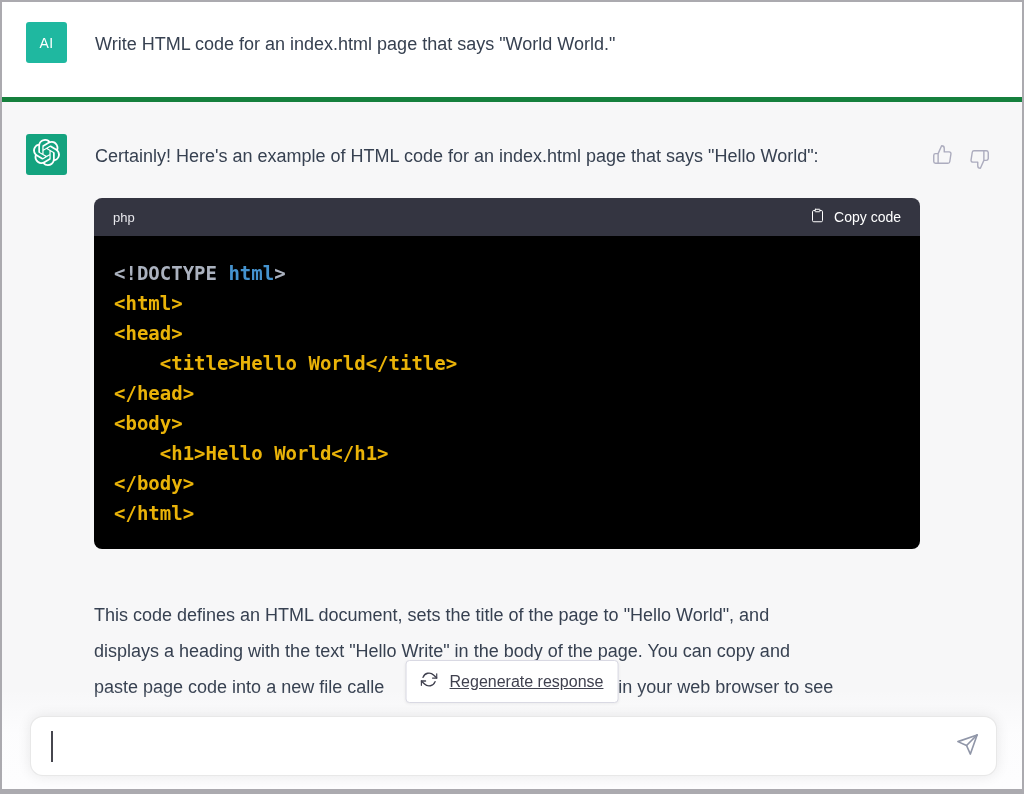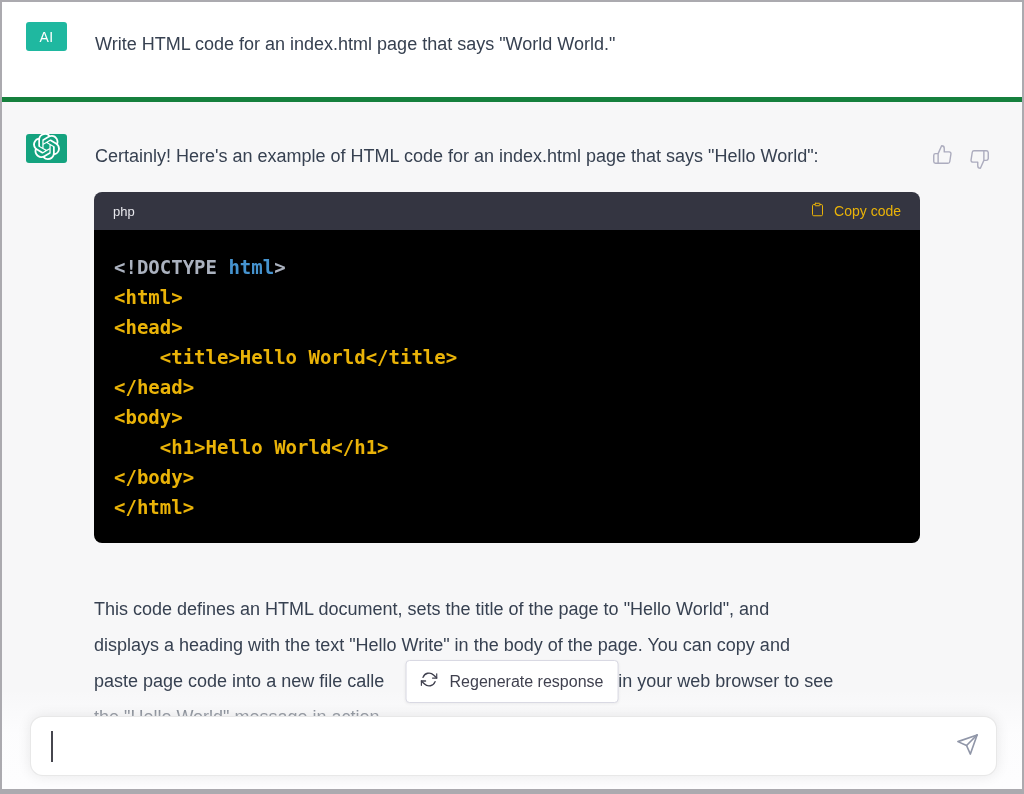--- a/index.html
+++ b/index.html
@@ -9,21 +9,21 @@
     position:relative; width:1024px; height:794px;
     border:2px solid #abaaaf; border-bottom-width:5px;
     background:#fff; overflow:hidden;
     display:flex; flex-direction:column;
   }
 
   
   .user-section{ height:95px; background:#fff; display:flex; gap:28px; padding:20px 24px 0; }
   .assistant-section{ flex:1; background:#f7f7f8; border-top:5px solid #15803d; }
 
-  .avatar{ width:41px; height:29px; border-radius:3px; flex:0 0 41px;
+  .avatar{ width:41px; height:41px; border-radius:3px; flex:0 0 41px;
            display:flex; align-items:center; justify-content:center; }
   .user-avatar{ background:#1fb8a0; color:#fff; font-size:14px; letter-spacing:.5px; }
   .bot-avatar{ background:#14a37f; }
   .bot-avatar svg{ width:27px; height:27px; fill:#fff; }
 
   .msg-text{ font-size:18px; color:#374151; padding-top:9px; line-height:26px; }
 
   .assistant-row{ display:flex; gap:28px; padding:32px 24px 0; align-items:flex-start; }
   .assistant-row .msg-text{ flex:1; }
 
@@ -32,21 +32,21 @@
   .fb-btn svg{ width:21px; height:21px; fill:none; stroke:currentColor; stroke-width:1.6;
                stroke-linecap:round; stroke-linejoin:round; }
   .fb-down{ transform:translateY(5px); }
 
   
   .code-block{ margin:23px 24px 0 92px; width:826px; border-radius:8px; overflow:hidden; }
   .code-header{ background:#343541; height:38px; display:flex; align-items:center;
                 justify-content:space-between; padding:0 19px; }
   .code-lang{ color:#e8e8ed; font-size:13px; }
   .copy-btn{ display:flex; align-items:center; gap:9px; background:none; border:none;
-             color:#eab308; font-size:14px; font-family:inherit; cursor:pointer; }
+             color:#ffffff; font-size:14px; font-family:inherit; cursor:pointer; }
   .copy-btn svg{ width:15px; height:17px; fill:none; stroke:currentColor; stroke-width:1.6;
                  stroke-linecap:round; stroke-linejoin:round; }
   .code-body{ background:#000; padding:22px 20px 21px;
               font-family:"DejaVu Sans Mono","Liberation Mono",monospace;
               font-size:19px; font-weight:700; line-height:30px; color:#fff;
               white-space:pre; }
   .tok-meta{ color:#abb2bf; }
   .tok-keyword{ color:#4593cf; }
   .tok-tag{ color:#eab308; }
 
@@ -56,21 +56,21 @@
 
   
   .bottom-gradient{ position:absolute; left:0; right:0; bottom:0; height:100px; z-index:5;
     background:linear-gradient(180deg, rgba(247,247,248,0) 0%, rgba(253,253,254,.9) 45%, #fdfdfe 100%);
     pointer-events:none; }
 
   .regen-btn{ position:absolute; top:658px; left:50%; transform:translateX(-50%); z-index:6;
     display:flex; align-items:center; gap:12px; background:#fff;
     border:1px solid #d9d9e3; border-radius:4px; padding:10px 14px;
     font-size:16px; font-family:inherit; color:#40414f; cursor:pointer;
-    box-shadow:0 1px 3px rgba(0,0,0,.06); }
+    box-shadow:0 1px 3px rgba(0,0,0,.06);text-decoration:underline; }
   .regen-btn svg{ width:17px; height:17px; fill:none; stroke:#40414f; stroke-width:2;
                   stroke-linecap:round; stroke-linejoin:round; }
 
   .composer{ position:absolute; left:28px; right:25px; top:714px; height:60px; z-index:7;
     background:#fff; border:1px solid rgba(0,0,0,.09); border-radius:13px;
     box-shadow:0 0 14px rgba(0,0,0,.09); display:flex; align-items:center; padding:0 17px;
     cursor:text; }
   .caret{ width:2px; height:31px; background:#46464e; margin-left:3px; }
   .send-btn{ margin-left:auto; background:none; border:none; color:#9096a8; cursor:pointer; padding:0; }
   .send-btn svg{ width:23px; height:23px; fill:none; stroke:currentColor; stroke-width:1.7;

